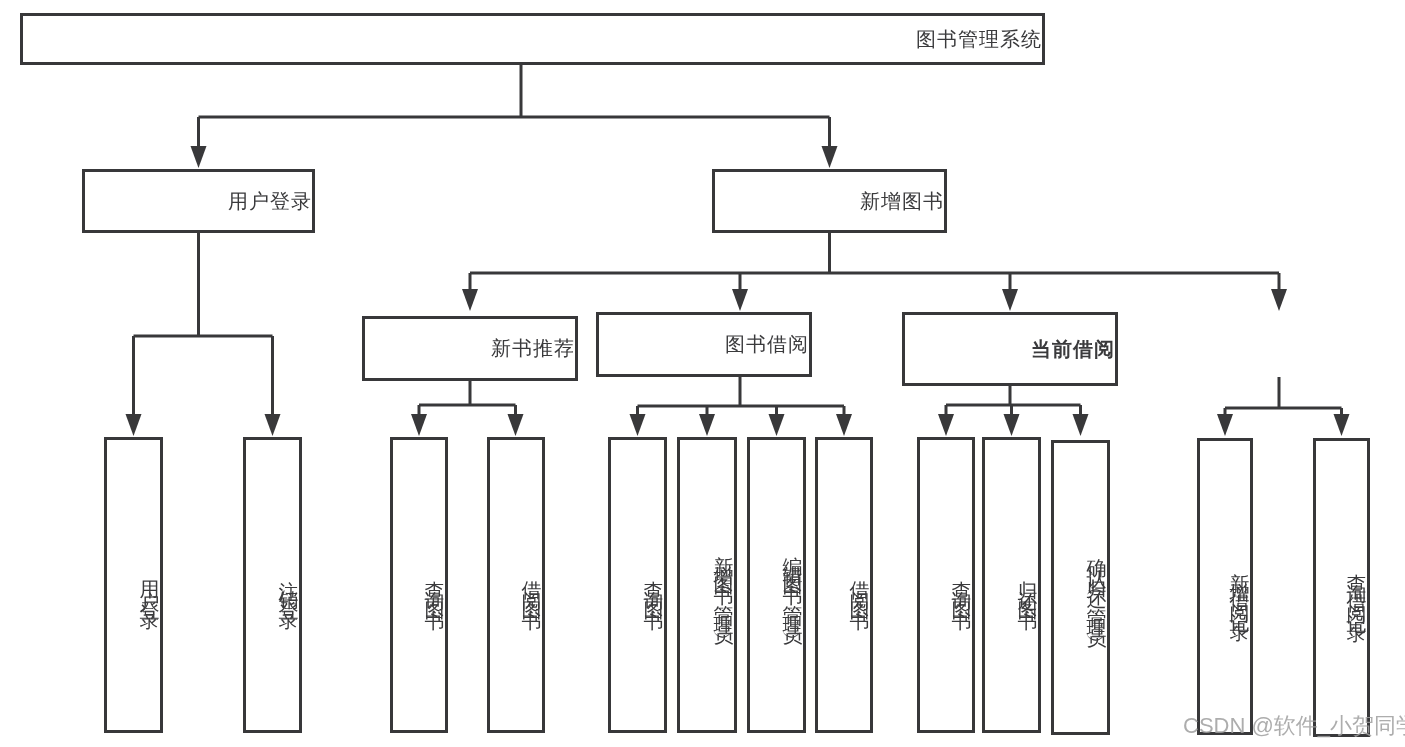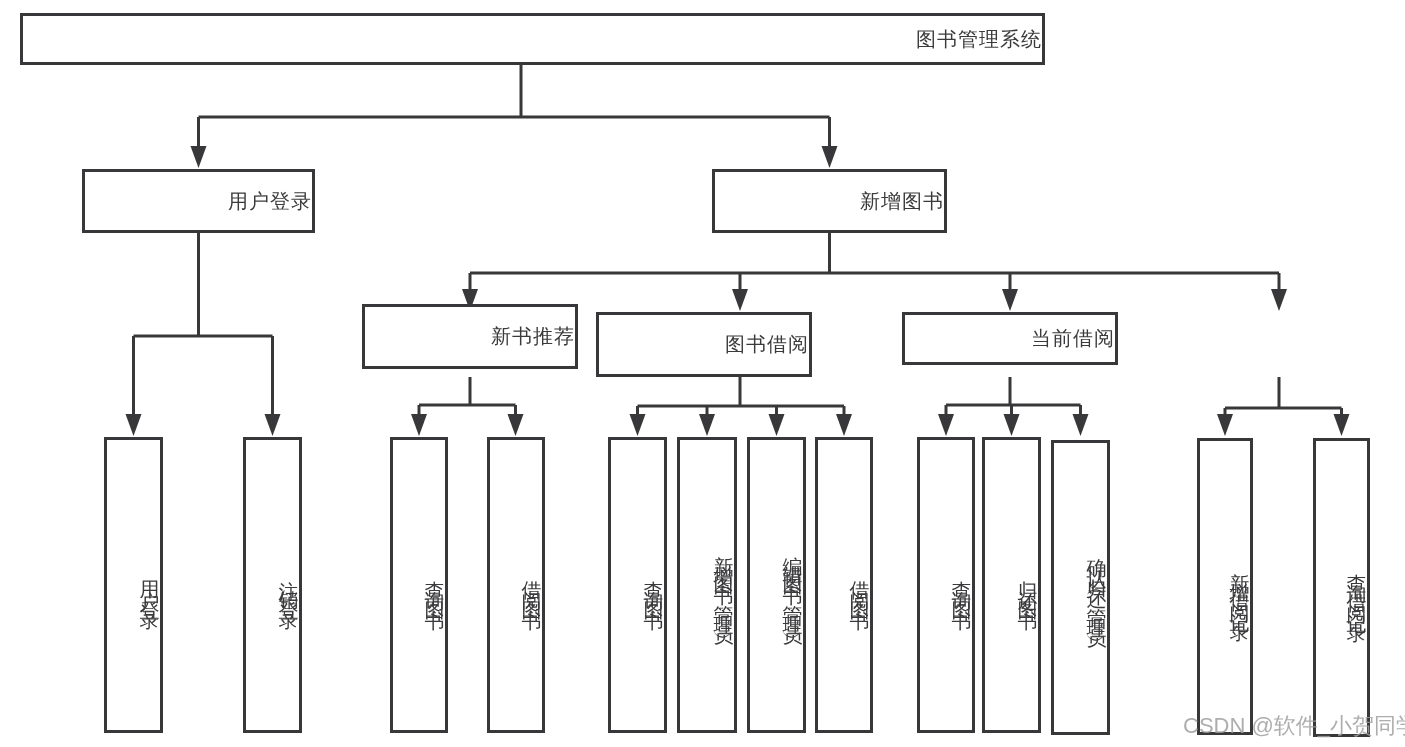--- a/index.html
+++ b/index.html
@@ -115,27 +115,27 @@
     <span class="h-label">图书管理系统</span>
   </div>
 
   <div class="node" style="left:82px; top:169px; width:233px; height:64px;">
     <span class="h-label">用户登录</span>
   </div>
   <div class="node" style="left:712px; top:169px; width:235px; height:64px;">
     <span class="h-label">新增图书</span>
   </div>
 
-  <div class="node" style="left:362px; top:304px; width:216px; height:65px;">
+  <div class="node" style="left:362px; top:316px; width:216px; height:65px;">
     <span class="h-label">新书推荐</span>
   </div>
   <div class="node" style="left:596px; top:312px; width:216px; height:65px;">
     <span class="h-label">图书借阅</span>
   </div>
-  <div class="node" style="left:902px; top:312px; width:216px; height:53px;">
+  <div class="node" style="left:902px; top:312px; width:216px; height:74px;font-weight:bold;">
     <span class="h-label">当前借阅</span>
   </div>
 
   <div class="node leaf" style="left:104px; top:437px; width:59px; height:296px;">
     <span class="v-label">用户登录</span>
   </div>
   <div class="node leaf" style="left:243px; top:437px; width:59px; height:296px;">
     <span class="v-label">注销登录</span>
   </div>
 

